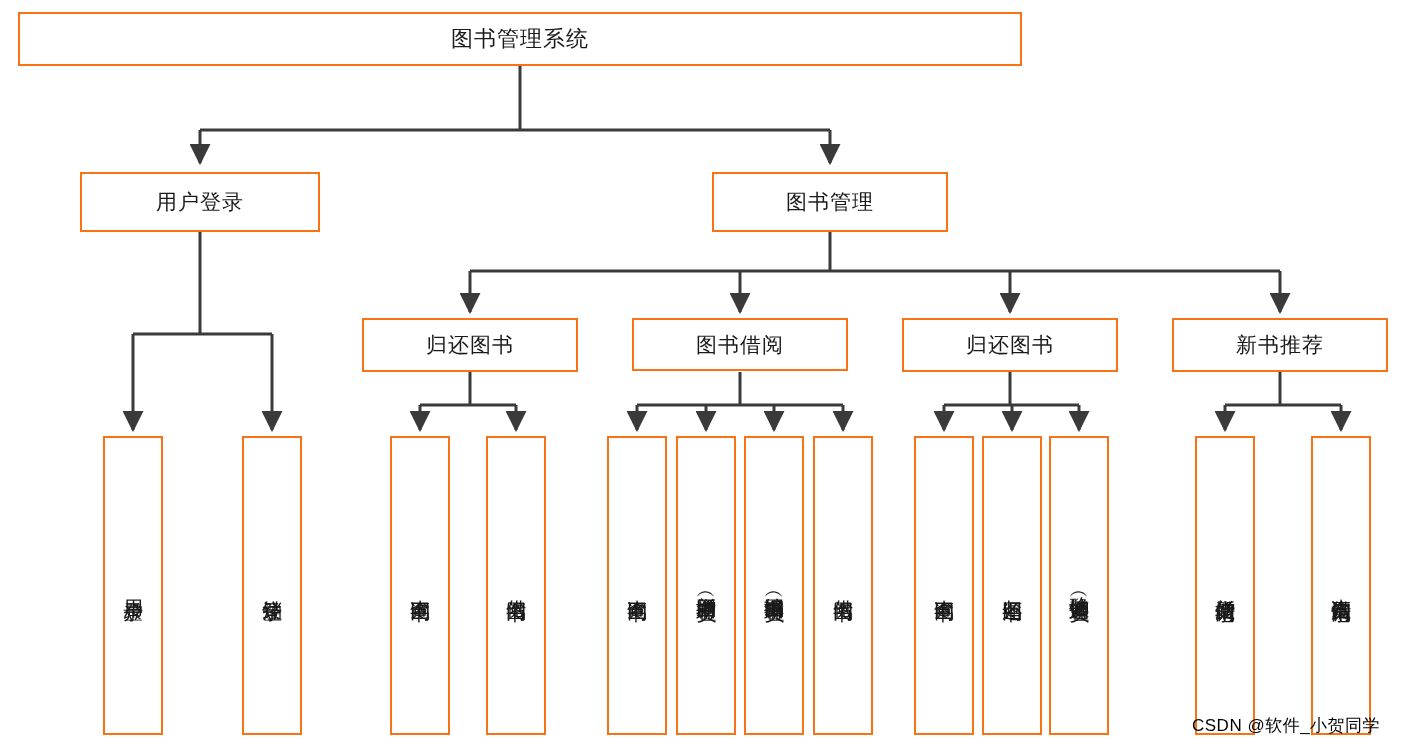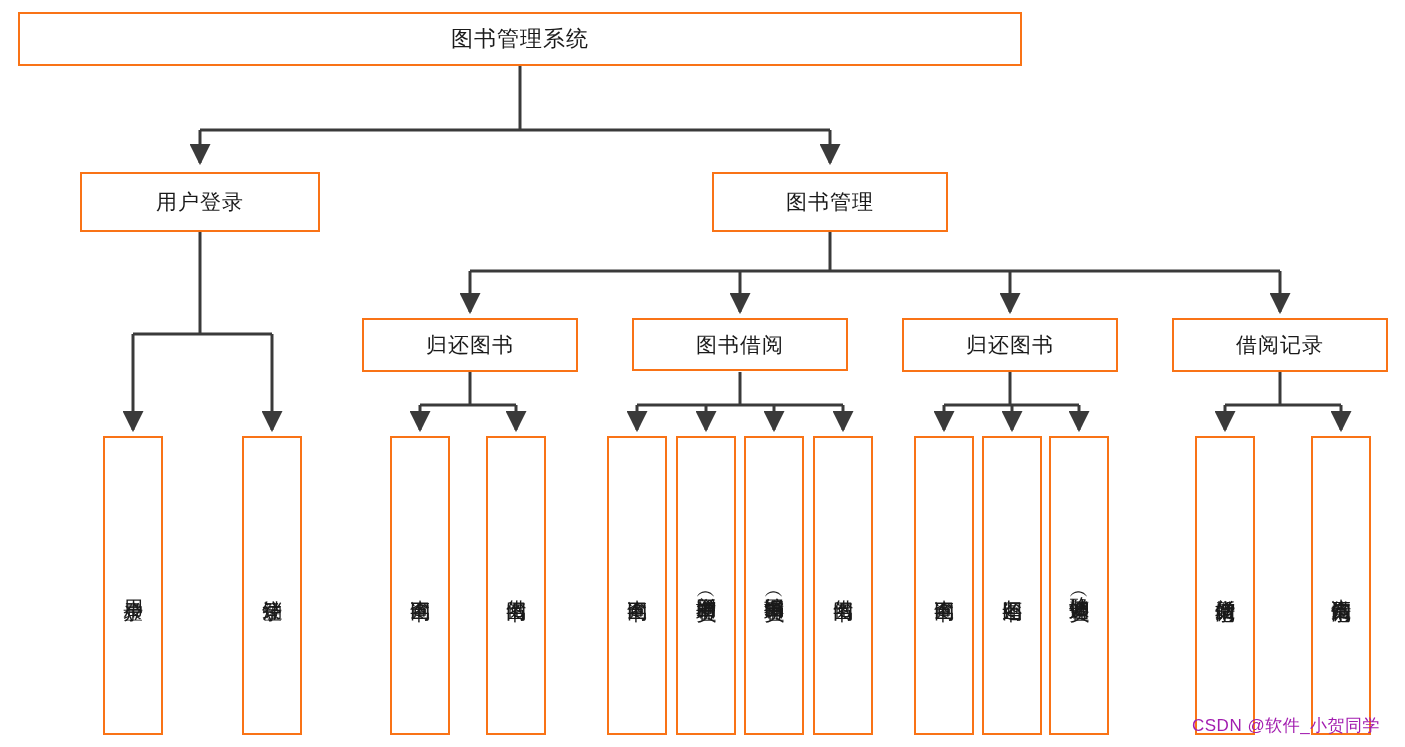--- a/index.html
+++ b/index.html
@@ -51,21 +51,21 @@
     text-orientation: upright;
     white-space: nowrap;
     display: block;
     text-align: center;
   }
   .node.root {
     font-size: 22px;
   }
   .watermark {
     position: absolute;
-    color: #a21caf;
+    color: #000000;
     font-size: 17px;
     letter-spacing: 0.5px;
     white-space: nowrap;
     user-select: none;
   }
 </style>
 </head>
 <body>
 
 <div id="canvas">
@@ -134,21 +134,21 @@
   <div class="node h" style="left:362px; top:318px; width:216px; height:54px;">
     <span>归还图书</span>
   </div>
   <div class="node h" style="left:632px; top:318px; width:216px; height:53px;">
     <span>图书借阅</span>
   </div>
   <div class="node h" style="left:902px; top:318px; width:216px; height:54px;">
     <span>归还图书</span>
   </div>
   <div class="node h" style="left:1172px; top:318px; width:216px; height:54px;">
-    <span>借阅记录</span>
+    <span>新书推荐</span>
   </div>
 
   <div class="node v" style="left:103px; top:436px; width:60px; height:299px;">
     <span class="vtext">用户登录</span>
   </div>
   <div class="node v" style="left:242px; top:436px; width:60px; height:299px;">
     <span class="vtext">注销登录</span>
   </div>
 
   <div class="node v" style="left:390px; top:436px; width:60px; height:299px;">

